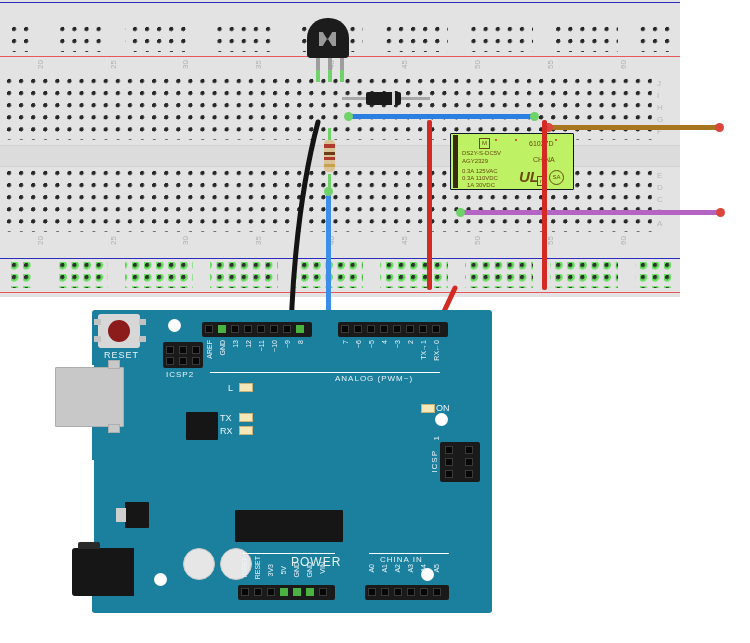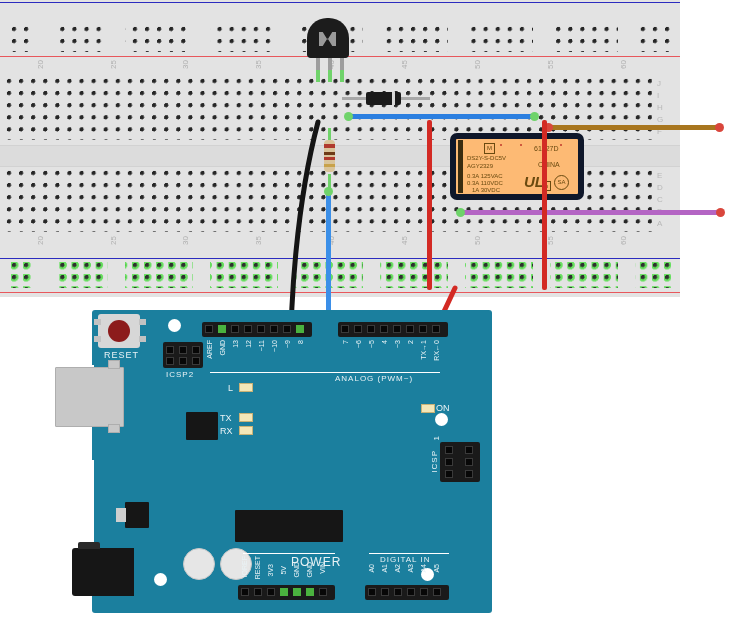--- a/index.html
+++ b/index.html
@@ -41,22 +41,22 @@
   .tr-leg i{position:absolute;left:0;bottom:0;width:4px;height:12px;background:#6fd36a;display:block;}
 
   .diode{position:absolute;height:13px;background:#1a1a1a;border-radius:2px;}
   .diode-band{position:absolute;top:0;width:3px;height:13px;background:#d8d8d8;}
   .diode-lead{position:absolute;height:3px;background:#a8a8a8;top:5px;}
 
   .resistor{position:absolute;width:11px;height:32px;background:#d9c49a;border-radius:4px;}
   .r-band{position:absolute;left:0;width:11px;}
   .res-lead{position:absolute;left:4px;width:3px;background:#a8a8a8;}
 
-  .relay{position:absolute;width:122px;height:55px;background:#fdba74;
-         border:6px solid #0f172a;border-radius:7px;}
+  .relay{position:absolute;width:122px;height:55px;background:#bef264;
+         border:1px solid #0f172a;border-radius:1px;}
   .relay-strip{position:absolute;left:2px;top:1px;width:5px;height:53px;background:#3a2c10;}
   .relay-txt{position:absolute;color:#6a4a10;font-size:6px;line-height:7px;white-space:nowrap;
              font-family:"Liberation Sans",sans-serif;}
   .relay-m{position:absolute;width:9px;height:9px;border:1px solid #6a4a10;
            font-size:6px;line-height:9px;text-align:center;color:#6a4a10;}
   .relay-dot{position:absolute;width:2px;height:2px;background:#c0392b;border-radius:50%;}
   .ul-mark{position:absolute;color:#6a4a10;font-size:15px;font-weight:bold;font-style:italic;}
   .sa-mark{position:absolute;width:13px;height:13px;border:1px solid #6a4a10;border-radius:50%;
            font-size:6px;line-height:13px;text-align:center;color:#6a4a10;}
   .box-mark{position:absolute;width:7px;height:8px;border:1px solid #6a4a10;
@@ -379,14 +379,14 @@
     <div class="pin" style="left:55px;"></div>
     <div class="pin" style="left:68px;"></div>
   </div>
   <div class="ard-lbl vert" style="left:288px;top:254px;">A0</div>
   <div class="ard-lbl vert" style="left:301px;top:254px;">A1</div>
   <div class="ard-lbl vert" style="left:314px;top:254px;">A2</div>
   <div class="ard-lbl vert" style="left:327px;top:254px;">A3</div>
   <div class="ard-lbl vert" style="left:340px;top:254px;">A4</div>
   <div class="ard-lbl vert" style="left:353px;top:254px;">A5</div>
   <div class="ard-line" style="left:289px;top:243px;width:80px;"></div>
-  <div class="ard-lbl" style="left:300px;top:245px;font-size:8px;letter-spacing:1px;">DIGITAL IN</div>
+  <div class="ard-lbl" style="left:300px;top:245px;font-size:8px;letter-spacing:1px;">CHINA IN</div>
 </div>
 
 </body></html>

